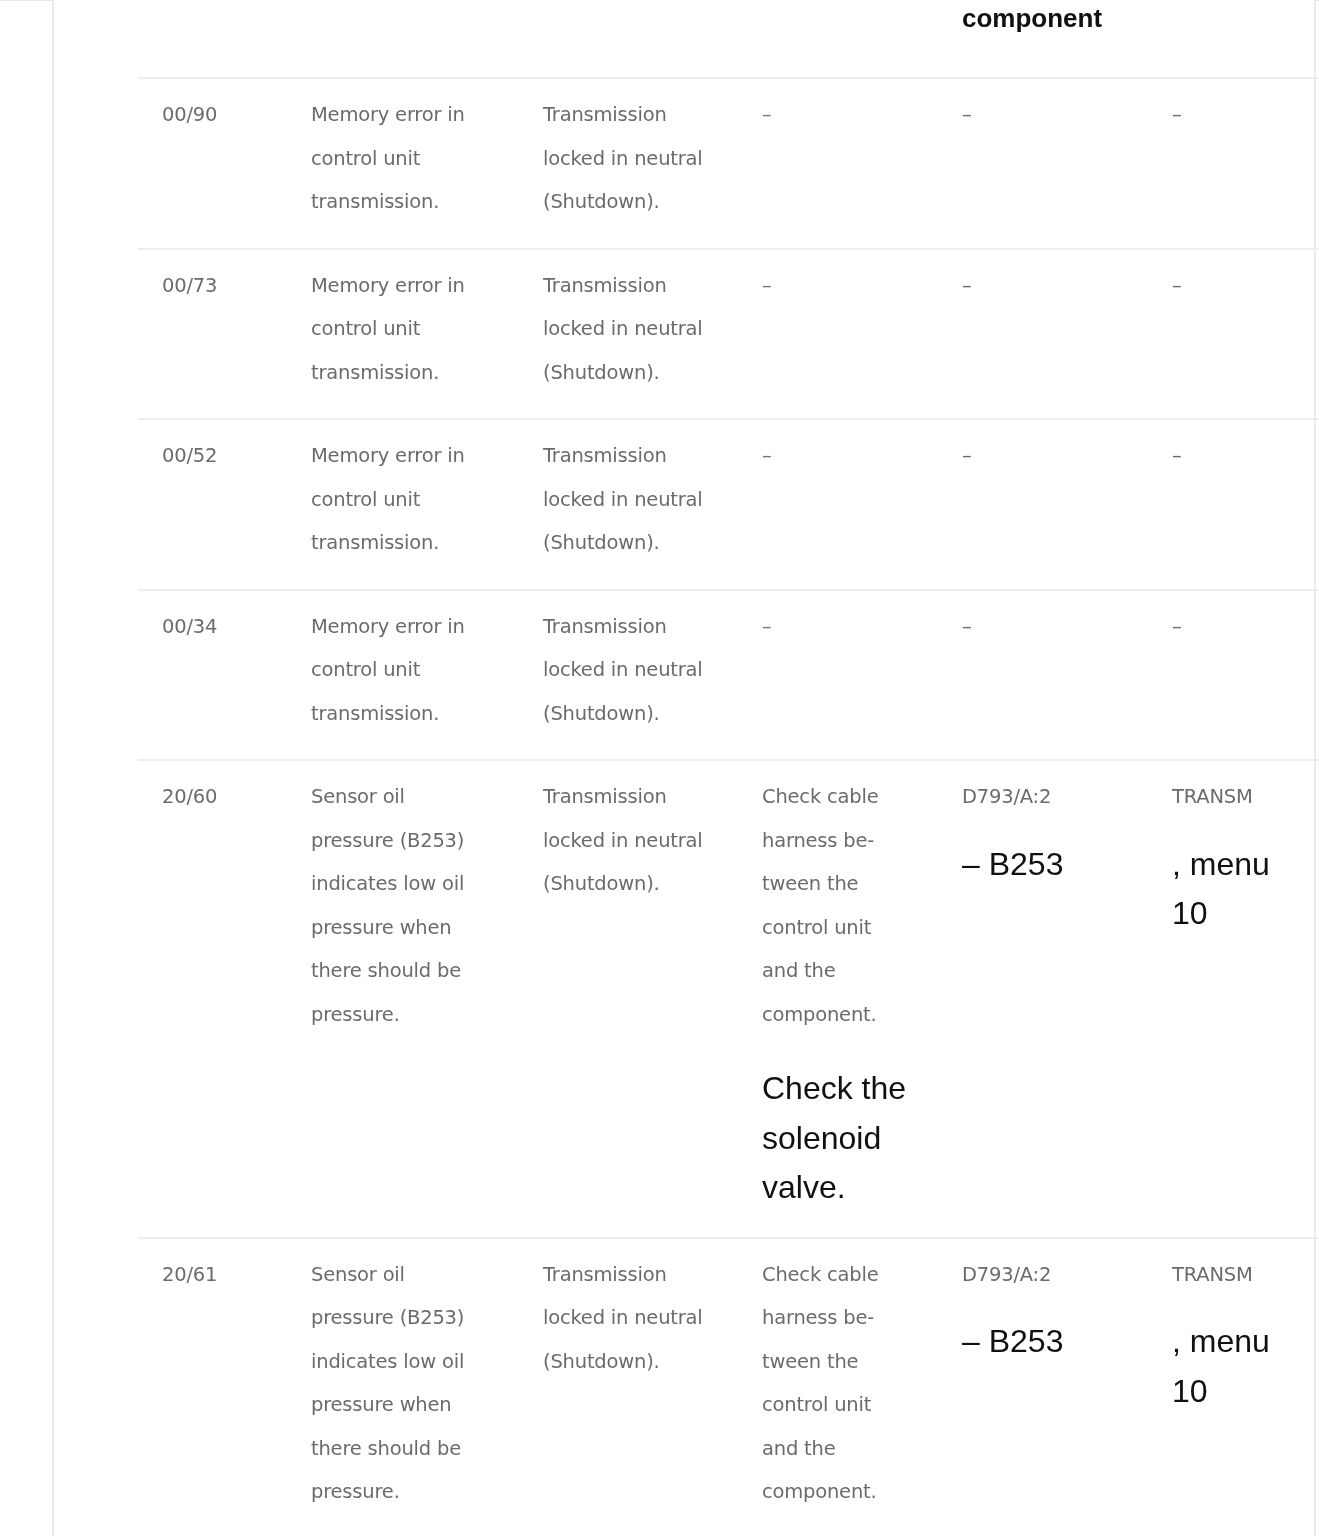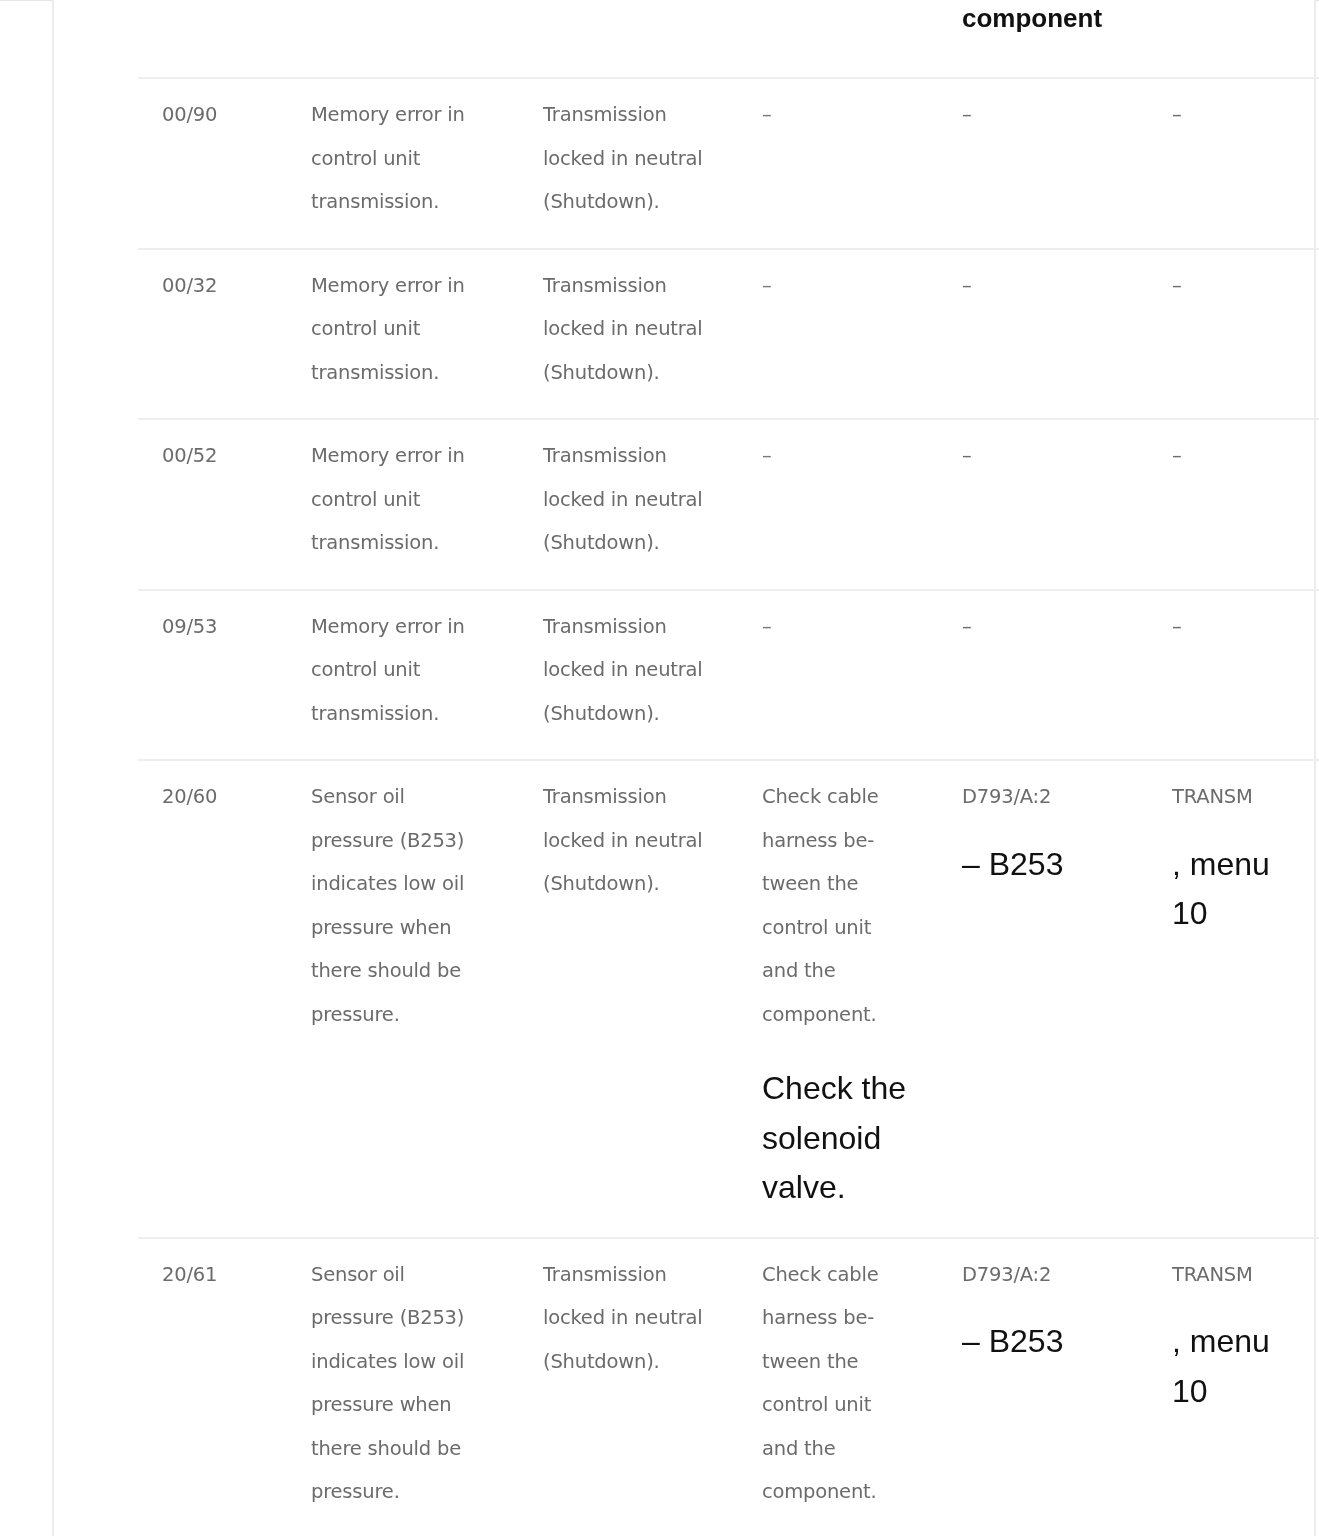--- a/index.html
+++ b/index.html
@@ -151,21 +151,21 @@
     <td>
       <span class="gray-line">–</span>
 
     </td>
     <td>
       <span class="gray-line">–</span>
 
     </td>
   </tr>
           <tr class="data-row">
-    <td><span>00/32</span></td>
+    <td><span>00/73</span></td>
     <td>
               <span class="gray-line">Memory error in</span>
               <span class="gray-line">control unit</span>
               <span class="gray-line">transmission.</span>
             </td>
     <td>
               <span class="gray-line">Transmission</span>
               <span class="gray-line">locked in neutral</span>
               <span class="gray-line">(Shutdown).</span>
             </td>
@@ -199,21 +199,21 @@
     <td>
       <span class="gray-line">–</span>
 
     </td>
     <td>
       <span class="gray-line">–</span>
 
     </td>
   </tr>
           <tr class="data-row">
-    <td><span>09/53</span></td>
+    <td><span>00/34</span></td>
     <td>
               <span class="gray-line">Memory error in</span>
               <span class="gray-line">control unit</span>
               <span class="gray-line">transmission.</span>
             </td>
     <td>
               <span class="gray-line">Transmission</span>
               <span class="gray-line">locked in neutral</span>
               <span class="gray-line">(Shutdown).</span>
             </td>

